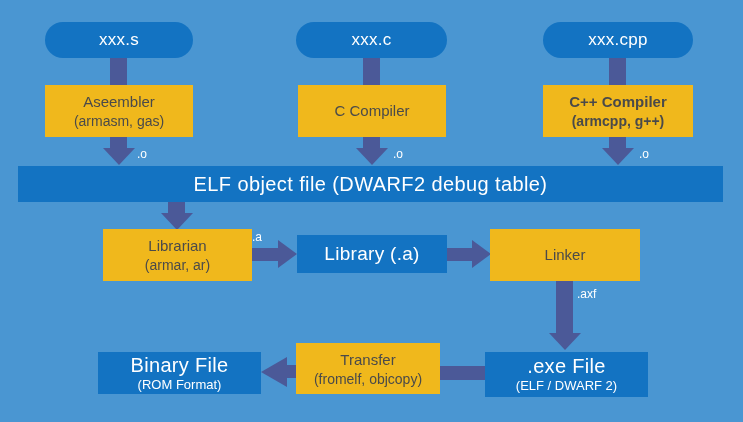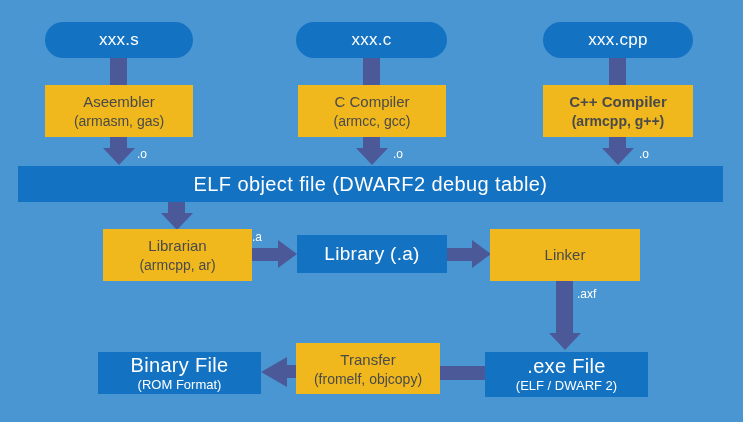--- a/index.html
+++ b/index.html
@@ -85,38 +85,37 @@
   <div class="node blue t-src" style="left:543px; top:22px; width:150px; height:36px;">
     <span>xxx.cpp</span>
   </div>
 
   <div class="node yellow" style="left:45px; top:85px; width:148px; height:52px;">
     <span class="t-tool1">Aseembler</span>
     <span class="t-tool2">(armasm, gas)</span>
   </div>
   <div class="node yellow" style="left:298px; top:85px; width:148px; height:52px;">
     <span class="t-tool1">C Compiler</span>
-    <span class="t-tool2">(armcc, gcc)</span>
   </div>
   <div class="node yellow" style="left:543px; top:85px; width:150px; height:52px;font-weight:bold;">
     <span class="t-tool1">C++ Compiler</span>
     <span class="t-tool2">(armcpp, g++)</span>
   </div>
 
   <span class="edge-label" style="left:137px; top:147px;">.o</span>
   <span class="edge-label" style="left:393px; top:147px;">.o</span>
   <span class="edge-label" style="left:639px; top:147px;">.o</span>
 
   <div class="node blue t-elf" style="left:18px; top:166px; width:705px; height:36px;">
     <span>ELF object file (DWARF2 debug table)</span>
   </div>
 
   <div class="node yellow" style="left:103px; top:229px; width:149px; height:52px;">
     <span class="t-tool1">Librarian</span>
-    <span class="t-tool2">(armcpp, ar)</span>
+    <span class="t-tool2">(armar, ar)</span>
   </div>
   <span class="edge-label" style="left:252px; top:230px;">.a</span>
   <div class="node blue t-lib" style="left:297px; top:235px; width:150px; height:38px;">
     <span>Library (.a)</span>
   </div>
   <div class="node yellow" style="left:490px; top:229px; width:150px; height:52px;gap:43px;">
     <span class="t-tool1">Linker</span>
   </div>
   <span class="edge-label" style="left:577px; top:287px;">.axf</span>
 

